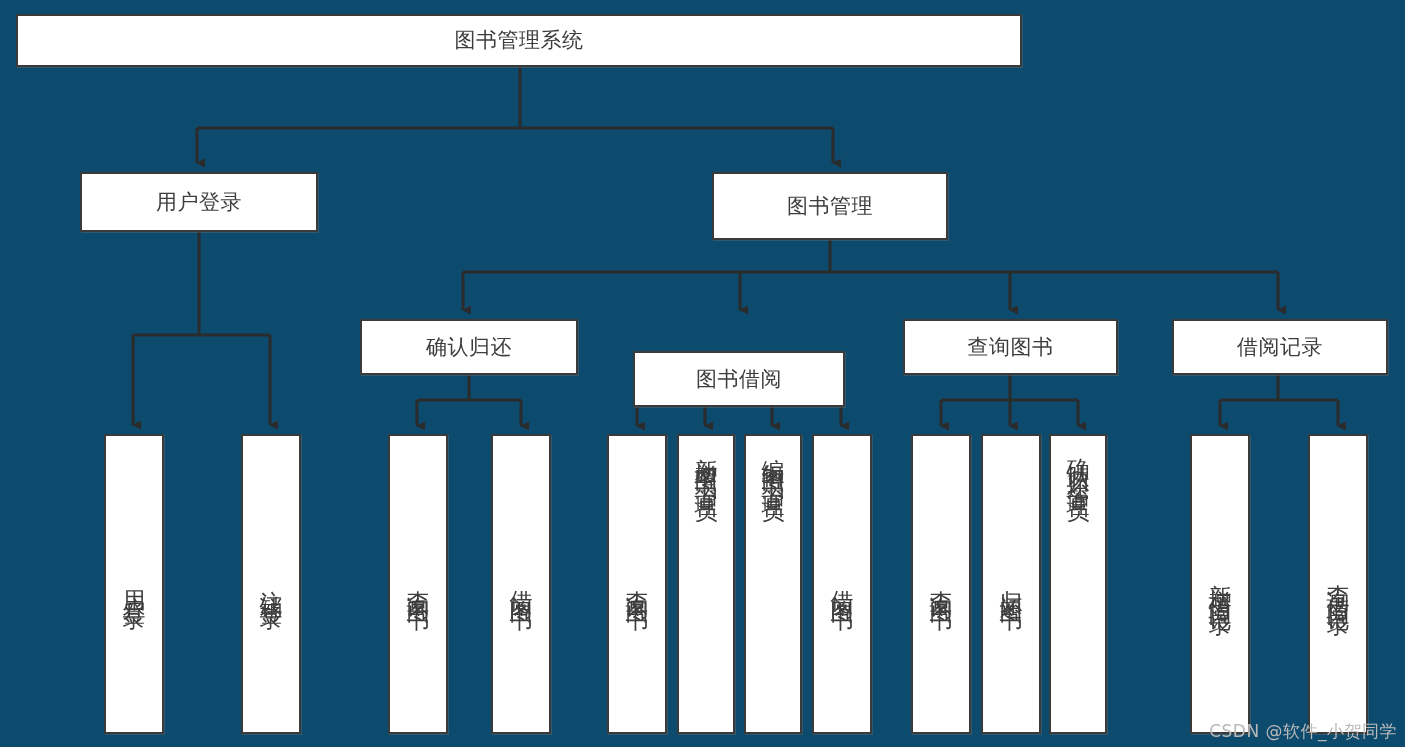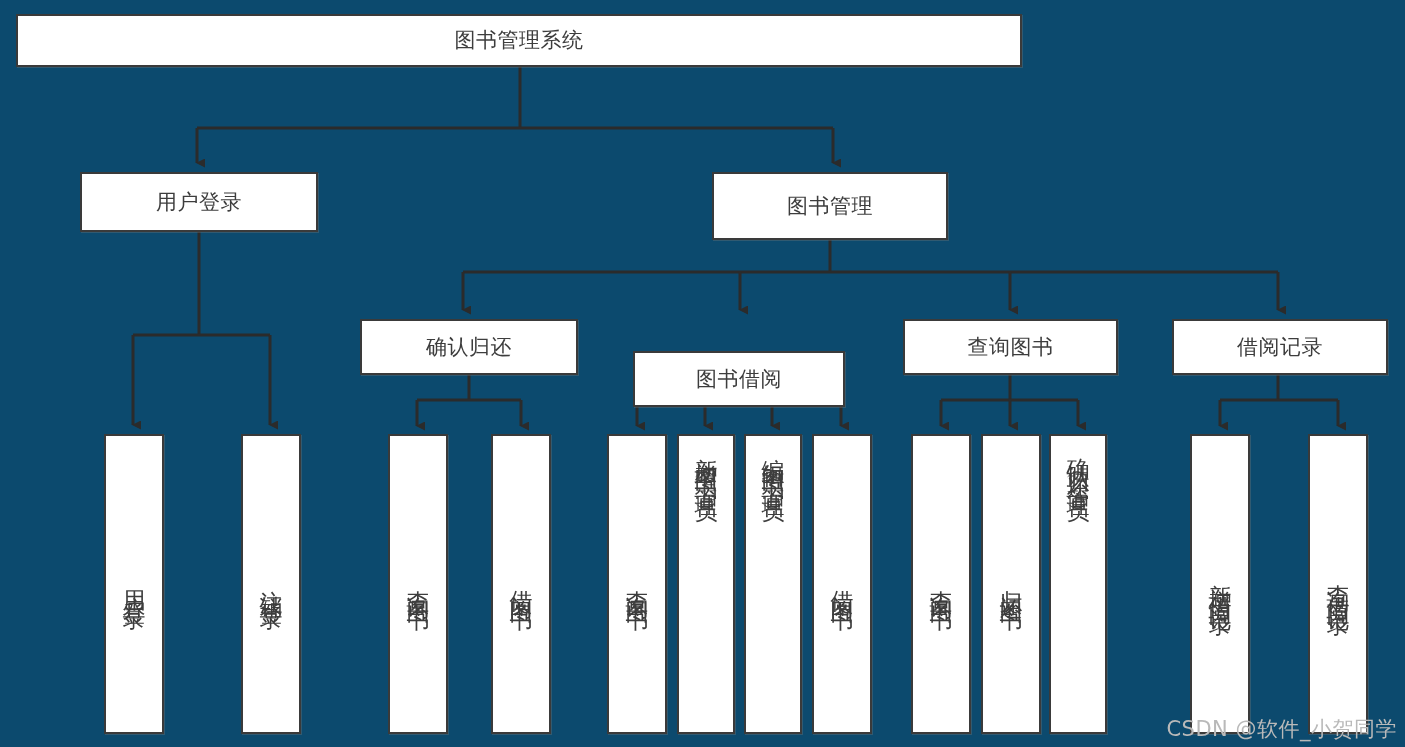--- a/index.html
+++ b/index.html
@@ -60,21 +60,21 @@
     line-height: 1;
   }
   .node.vertical.centered {
     align-items: center;
     padding-top: 0;
   }
   #watermark {
     position: absolute;
     right: 8px;
     bottom: 4px;
-    font-size: 21px;
+    font-size: 17px;
     color: #b9b9b9;
     letter-spacing: 0.5px;
     white-space: nowrap;
     user-select: none;
   }
 </style>
 </head>
 <body>
 
 <div id="diagram-root">

